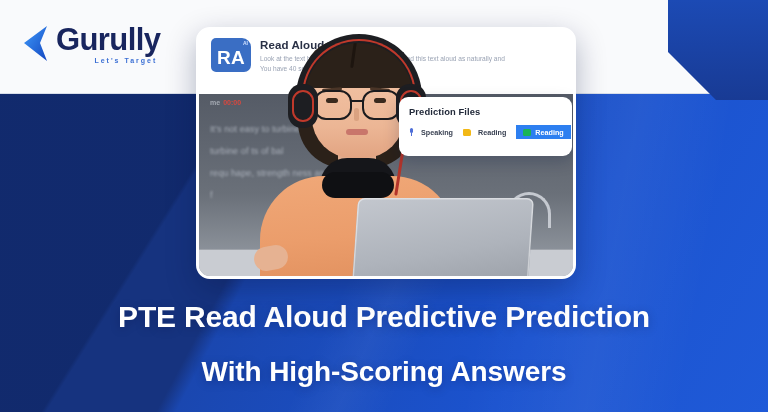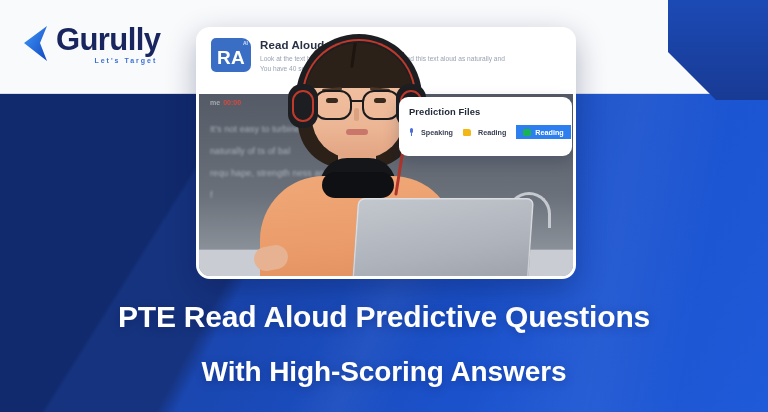--- a/index.html
+++ b/index.html
@@ -353,21 +353,21 @@
     </div>
 
 
     <div class="exam-body">
       <div class="timer-row">
         <span>me</span>
         <span class="tval">00:00</span>
       </div>
 
       <div class="bl-text" style="left:11px; top:30px;">It's not easy to                     turbine bl</div>
-      <div class="bl-text" style="left:11px; top:52px;">naturally of                 ts of bal</div>
+      <div class="bl-text" style="left:11px; top:52px;">turbine of                 ts of bal</div>
       <div class="bl-text" style="left:11px; top:74px;">requ                        hape, strength                   ness and flexibi</div>
       <div class="bl-text" style="left:11px; top:96px;">f</div>
 
       <div class="exam-sep"></div>
       <div class="exam-foot"></div>
       <div class="foot-underline"></div>
     </div>
 
     <div class="photo">
       <div class="ph-hair-back"></div>
@@ -424,17 +424,17 @@
         <span class="pchip sel">
           <span class="read-ico"></span>
           <span>Reading</span>
         </span>
       </div>
     </div>
 
   </div>
 
   <div class="headline">
-    <div class="h-line1">PTE Read Aloud Predictive Questions</div>
+    <div class="h-line1">PTE Read Aloud Predictive Prediction</div>
     <div class="h-line2">With High-Scoring Answers</div>
   </div>
 
 </div>
 
 </body></html>

